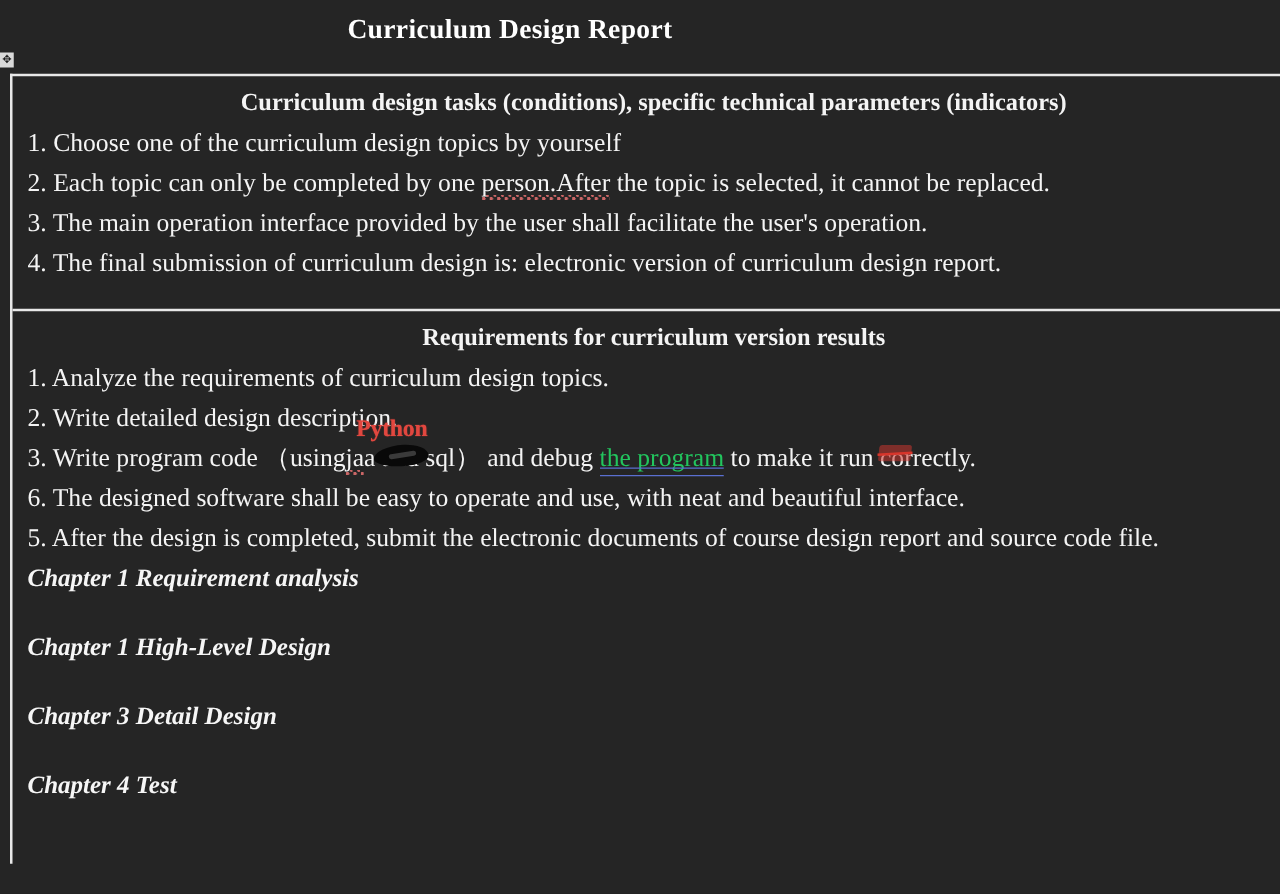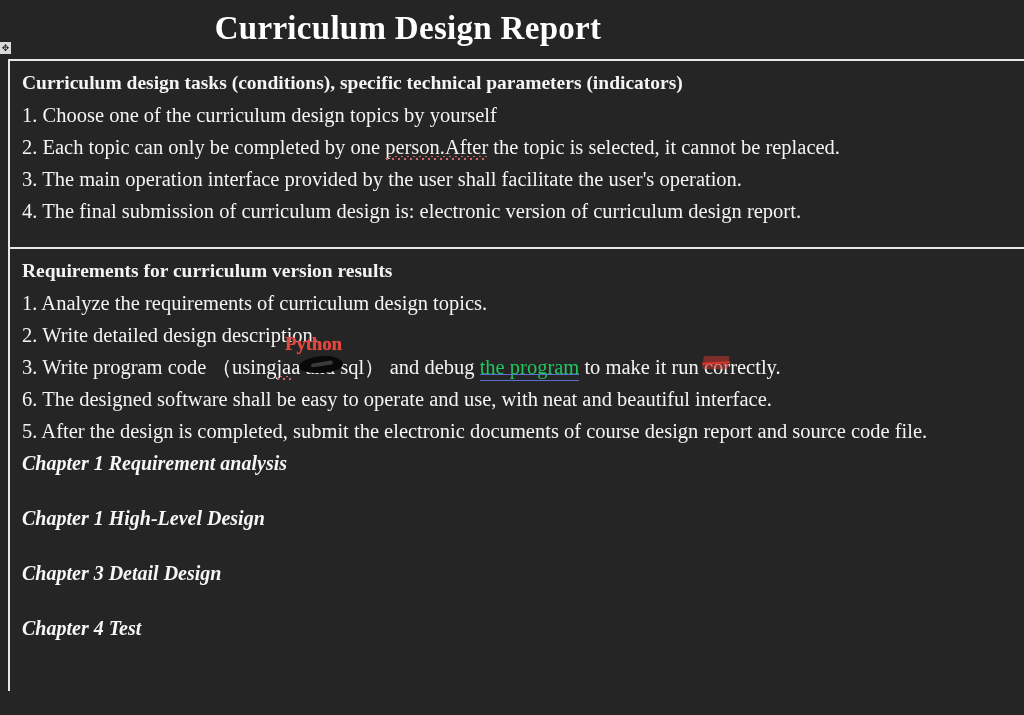--- a/index.html
+++ b/index.html
@@ -23,21 +23,21 @@
     background: #252525;
   }
 
   
   .doc-title {
     position: absolute;
     left: 0;
     top: 10px;
     width: 816px;
     text-align: center;
-    font-size: 33px;
+    font-size: 22px;
     font-weight: bold;
     letter-spacing: .3px;
     color: #ffffff;
     font-family: "Liberation Serif", "DejaVu Serif", serif;
   }
 
   
   .table-handle {
     position: absolute;
     left: 0px;
@@ -73,21 +73,21 @@
   }
   .tcell.last { border-bottom: none; }
 
   .line {
     font-size: 20.5px;
     line-height: 32px;
     white-space: nowrap;
     color: #f4f4f4;
     position: relative;
   }
-  .line.bold { font-weight: bold; font-size: 19.5px; }
+  .line.bold { font-weight: bold; font-size: 19.5px; text-align: center; }
   .chapter {
     font-size: 20px;
     line-height: 33px;
     font-weight: bold;
     white-space: nowrap;
     color: #f6f6f6;
     margin-top: 22px;
     font-style: italic;
   }
   .chapter:first-of-type { margin-top: 0; }

